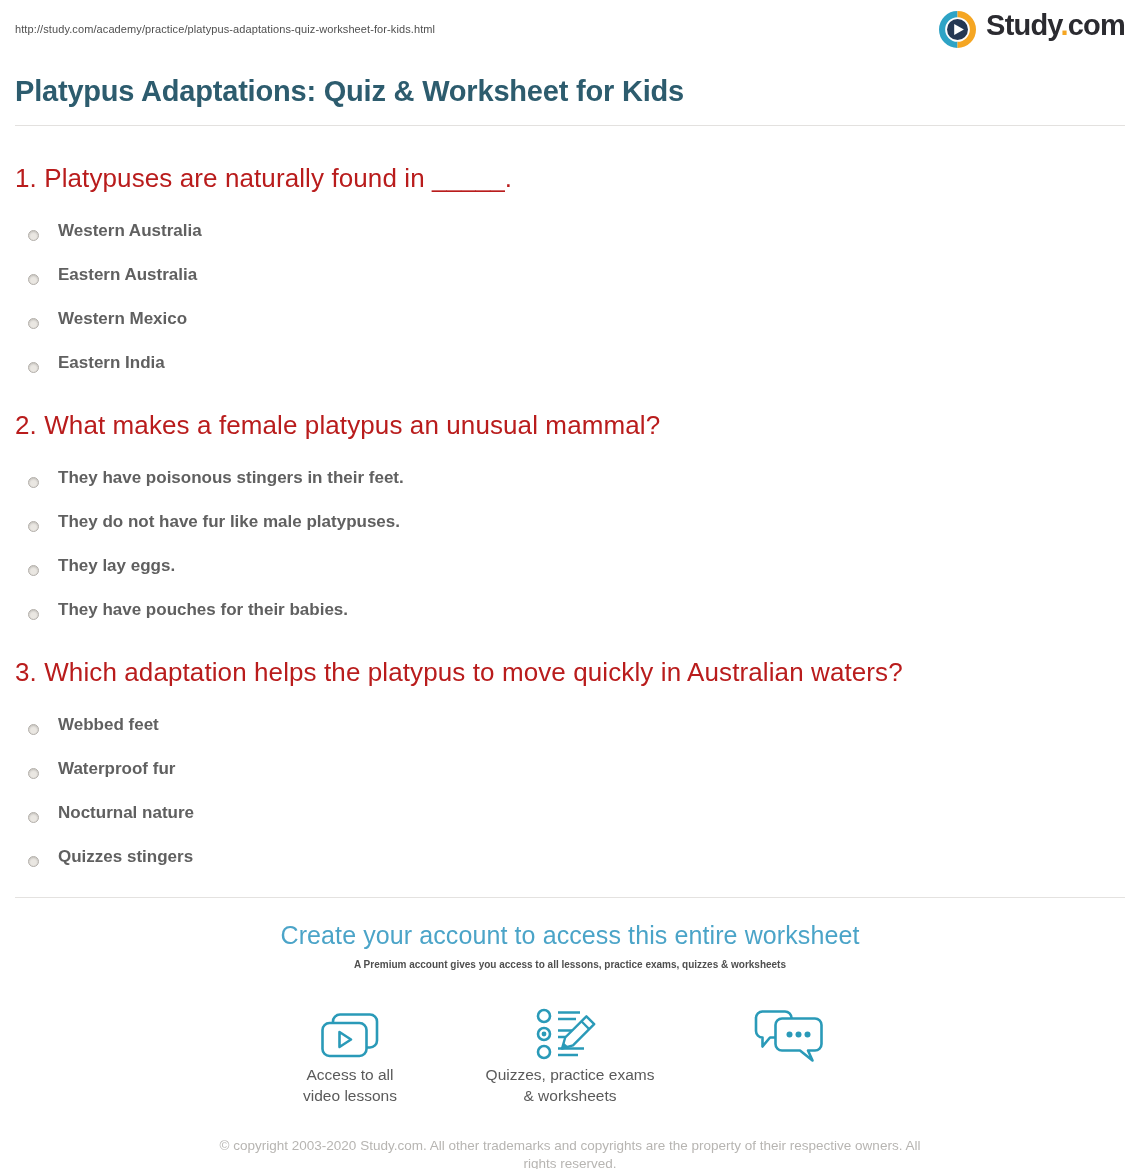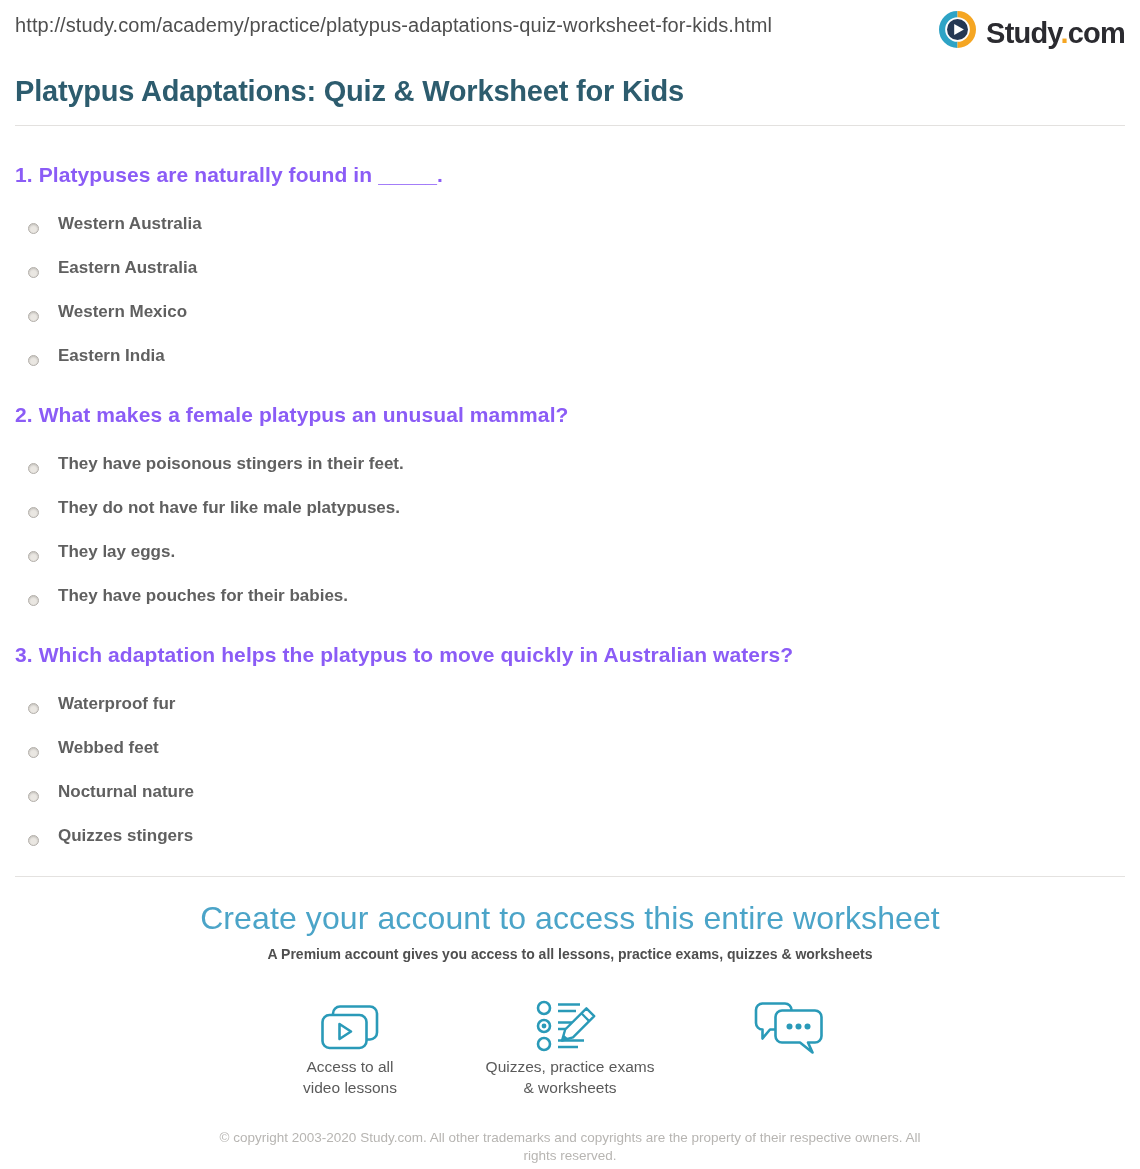--- a/index.html
+++ b/index.html
@@ -15,28 +15,29 @@
   }
 
   
   .header {
     display: flex;
     justify-content: space-between;
     align-items: flex-start;
     padding: 11px 15px 0 15px;
   }
   .url-text {
-    font-size: 20px;
+    font-size: 11px;
     color: #4f4f4f;
     padding-top: 3px;
     letter-spacing: 0.1px;
+    margin-top: 9px;
   }
   .logo {
     display: flex;
-    align-items: flex-end;
+    align-items: flex-start;
     gap: 10px;
     text-decoration: none;
     cursor: pointer;
   }
   .logo-text {
     font-size: 29px;
     font-weight: 700;
     color: #2b2b30;
     letter-spacing: -0.8px;
     line-height: 1;
@@ -50,23 +51,23 @@
     font-weight: 700;
     color: #2d5c6e;
     letter-spacing: -0.2px;
     padding-bottom: 17px;
     border-bottom: 1px solid #e3e1df;
   }
 
   
   .quiz { padding: 0 15px; }
   .question-label {
-    font-size: 21px;
-    font-weight: 700;
-    color: #8b5cf6;
+    font-size: 26px;
+    font-weight: 400;
+    color: #b91c1c;
     margin-top: 37px;
     margin-bottom: 3px;
     letter-spacing: 0.1px;
   }
   .option {
     display: flex;
     align-items: flex-end;
     height: 44px;
     cursor: pointer;
     font-weight: bold;
@@ -89,28 +90,28 @@
 
   
   .section-divider {
     border: none;
     border-top: 1px solid #e4e2e0;
     margin: 30px 15px 0 15px;
   }
   .cta { text-align: center; }
   .cta-heading {
     margin-top: 23px;
-    font-size: 32px;
+    font-size: 25px;
     font-weight: 400;
     color: #4ba4c8;
     letter-spacing: 0.1px;
   }
   .cta-subheading {
     margin-top: 9px;
-    font-size: 14px;
+    font-size: 10px;
     font-weight: 700;
     color: #4f4f4f;
   }
   .features {
     display: flex;
     justify-content: center;
     margin-top: 32px;
   }
   .feature {
     width: 220px;
@@ -204,25 +205,25 @@
     <div class="option">
       <span class="radio"></span>
       <span class="option-label">They have pouches for their babies.</span>
     </div>
   </div>
 
   <div>
     <div class="question-label">3. Which adaptation helps the platypus to move quickly in Australian waters?</div>
     <div class="option">
       <span class="radio"></span>
+      <span class="option-label">Webbed feet</span>
+    </div>
+    <div class="option">
+      <span class="radio"></span>
       <span class="option-label">Waterproof fur</span>
-    </div>
-    <div class="option">
-      <span class="radio"></span>
-      <span class="option-label">Webbed feet</span>
     </div>
     <div class="option">
       <span class="radio"></span>
       <span class="option-label">Nocturnal nature</span>
     </div>
     <div class="option">
       <span class="radio"></span>
       <span class="option-label">Quizzes stingers</span>
     </div>
   </div>

